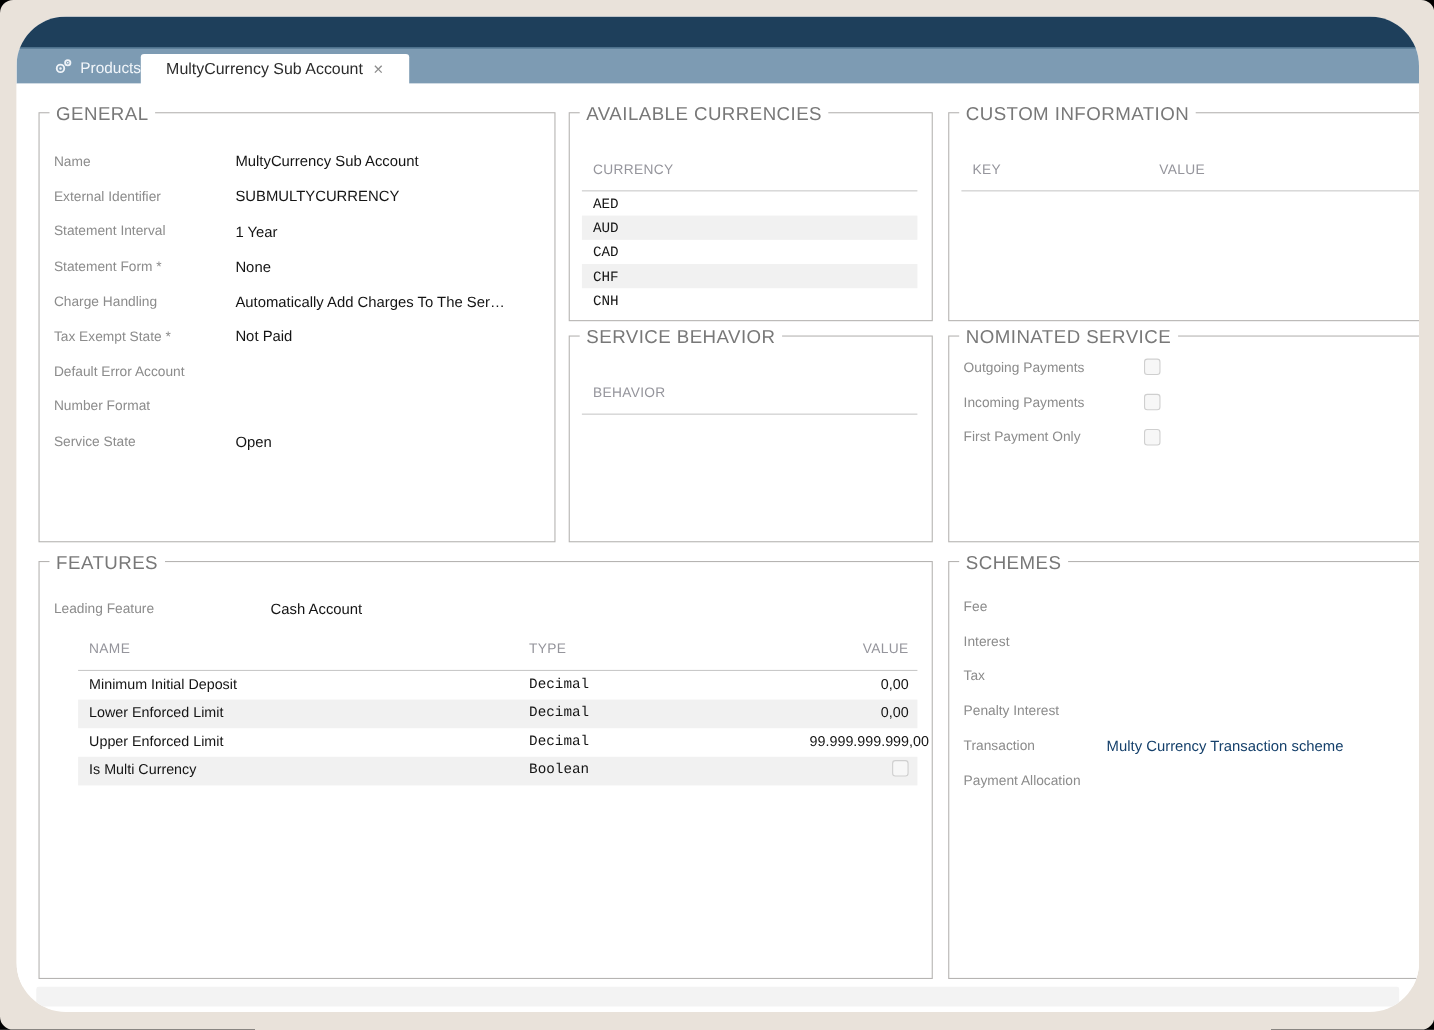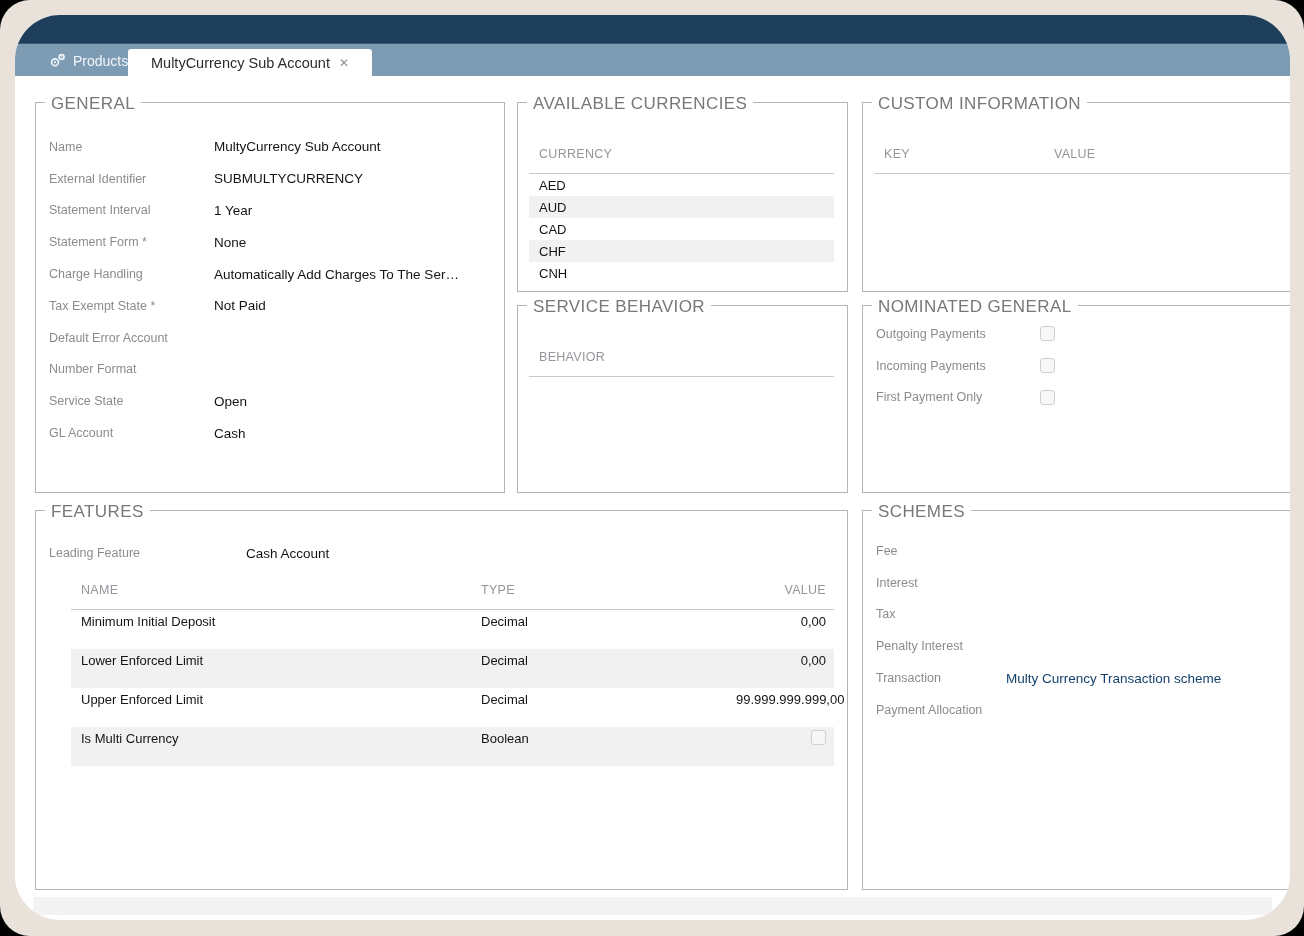--- a/index.html
+++ b/index.html
@@ -1,17 +1,17 @@
 <!DOCTYPE html>
 <html><head>
 <meta charset="utf-8">
 <style>
   html,body{margin:0;padding:0;background:#000;width:1304px;height:936px;overflow:hidden;
     font-family:"Liberation Sans","DejaVu Sans",sans-serif;}
-  .frame{position:absolute;left:0;top:0;width:1304px;height:936px;background:#e9e2da;border-radius:30px;}
+  .frame{position:absolute;left:0;top:0;width:1304px;height:936px;background:#e9e2da;border-radius:12px;}
   .window{position:absolute;left:15px;top:15px;width:1275px;height:905px;background:#fff;
     border-radius:45px 45px 45px 45px;overflow:hidden;}
   .titlebar{position:absolute;left:0;top:0;width:100%;height:28px;background:#1e3f5b;}
   .tabbar{position:absolute;left:0;top:28px;width:100%;height:33px;background:#7d9bb3;
     border-top:1px solid #335b79;box-sizing:border-box;}
   .tab-products{position:absolute;left:22px;top:0;height:33px;display:flex;align-items:center;gap:7px;
     color:#f2f6fa;font-size:14px;padding:0 12px;cursor:pointer;}
   .gears{display:flex;align-items:center;}
   .tab-active{position:absolute;left:113px;top:5px;width:244px;height:28px;background:#fff;
     border-radius:3px 3px 0 0;display:flex;align-items:center;justify-content:center;gap:9px;
@@ -37,37 +37,37 @@
   .f-value.link{color:#15406b;cursor:pointer;}
   #p-schemes .f-label{flex:0 0 130px;}
   #p-schemes .fields{padding-top:24px;}
   #p-nominated .fields{padding-top:12px;}
   #p-nominated .f-label{flex:0 0 164px;}
   
   .mtable{margin:0 13px 0 11px;padding-top:44px;}
   .mhead{display:flex;font-size:12.5px;color:#95959c;letter-spacing:.3px;
     padding:0 0 12px 10px;border-bottom:1px solid #c9c9c9;}
   .mhead .col2{margin-left:144px;}
-  .mrow{height:22px;display:flex;align-items:center;padding-left:10px;font-size:13px;color:#141414;}
+  .mrow{height:22px;display:flex;align-items:center;padding-left:10px;font-size:13px;color:#141414;font-family:Liberation Mono, monospace;}
   .mrow.alt{background:#f1f1f1;}
   
   .cb{display:inline-block;width:13px;height:13px;border:1px solid #cfcfcf;border-radius:3px;
     background:#f7f7f7;cursor:pointer;}
   
   .lead{display:flex;align-items:center;height:32px;padding-left:13px;margin-top:26px;gap:32px;}
   .ftable{margin:14px 13px 0 35px;}
   .fhead{display:flex;font-size:12.5px;color:#95959c;letter-spacing:.3px;
     padding:0 8px 12px 10px;border-bottom:1px solid #c9c9c9;}
   .fhead .c-name{flex:0 0 400px;}
   .fhead .c-type{flex:0 0 255px;}
   .fhead .c-value{flex:1;text-align:right;}
-  .frow{display:flex;align-items:center;height:23px;padding:0 8px 16px 10px;font-size:13px;color:#141414;}
+  .frow{display:flex;align-items:center;height:23px;padding:0 8px 3px 10px;font-size:13px;color:#141414;}
   .frow.alt{background:#f1f1f1;}
   .frow .c-name{flex:0 0 400px;}
-  .frow .c-type{flex:0 0 255px;}
+  .frow .c-type{flex:0 0 255px;font-family:Liberation Mono, monospace;}
   .frow .c-value{flex:1;text-align:right;}
   .footer{position:absolute;left:18px;top:882px;width:1239px;height:18px;background:#f3f3f3;border-radius:2px;}
 </style>
 </head>
 <body>
 
 <div class="frame">
   <div class="window">
 
     <div class="titlebar"></div>
@@ -126,24 +126,20 @@
             <span class="f-value"></span>
           </div>
           <div class="f-row">
             <span class="f-label">Number Format</span>
             <span class="f-value"></span>
           </div>
           <div class="f-row">
             <span class="f-label">Service State</span>
             <span class="f-value">Open</span>
           </div>
-          <div class="f-row">
-            <span class="f-label">GL Account</span>
-            <span class="f-value">Cash</span>
-          </div>
         </div>
       </div>
 
       <div class="panel" id="p-currencies">
         <span class="legend">AVAILABLE CURRENCIES</span>
         <div class="mtable">
           <div class="mhead">
             <span>CURRENCY</span>
           </div>
           <div class="mrow">AED</div>
@@ -167,21 +163,21 @@
       <div class="panel" id="p-behavior">
         <span class="legend">SERVICE BEHAVIOR</span>
         <div class="mtable">
           <div class="mhead">
             <span>BEHAVIOR</span>
           </div>
         </div>
       </div>
 
       <div class="panel" id="p-nominated">
-        <span class="legend">NOMINATED GENERAL</span>
+        <span class="legend">NOMINATED SERVICE</span>
         <div class="fields">
           <div class="f-row">
             <span class="f-label">Outgoing Payments</span>
             <span class="cb"></span>
           </div>
           <div class="f-row">
             <span class="f-label">Incoming Payments</span>
             <span class="cb"></span>
           </div>
           <div class="f-row">

